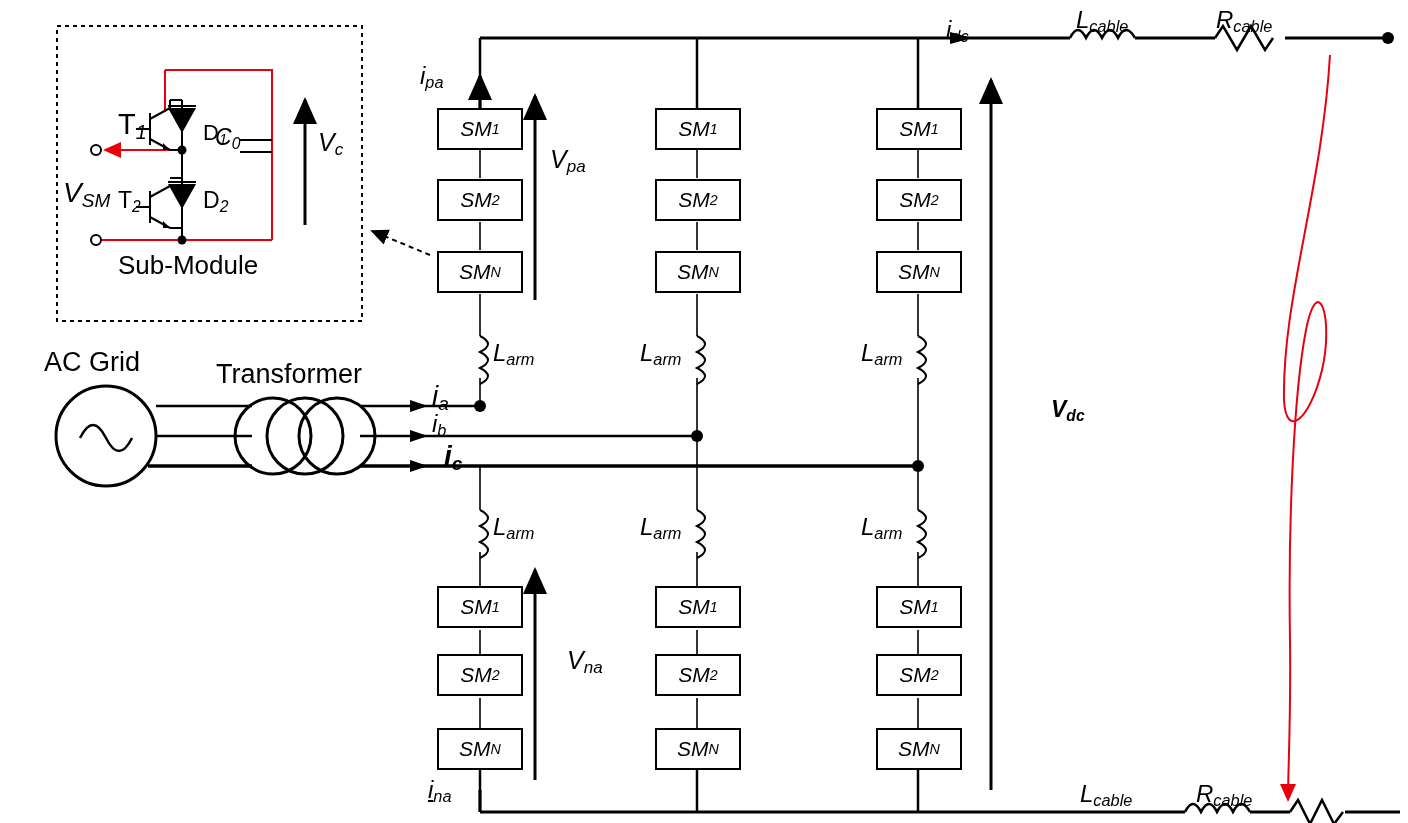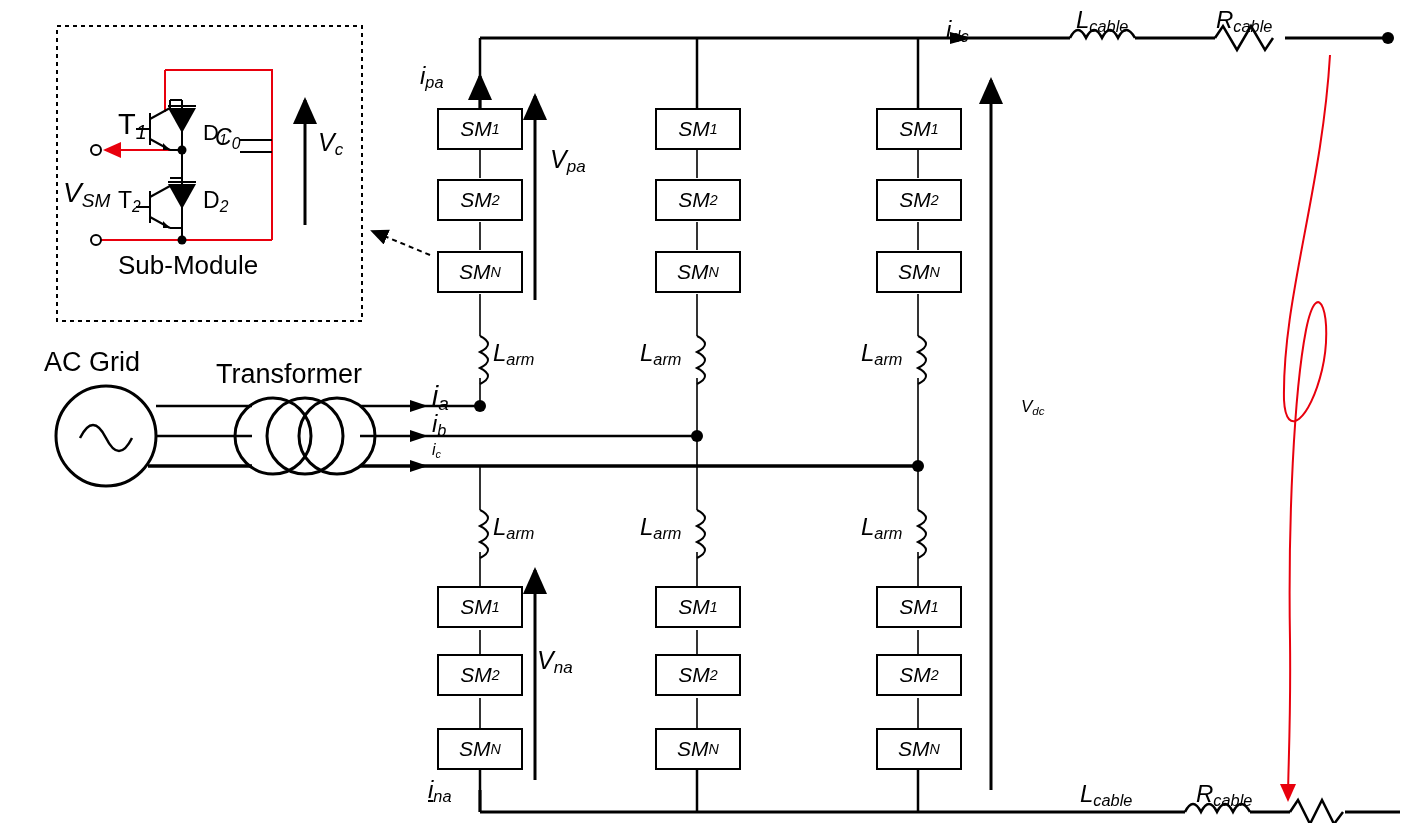--- a/index.html
+++ b/index.html
@@ -359,40 +359,40 @@
 
   <div class="lbl" style="left:44px; top:349px; font-size:27px;">AC Grid</div>
   <div class="lbl" style="left:216px; top:361px; font-size:27px;">Transformer</div>
 
   <div class="lbl it" style="left:432px; top:382px; font-size:28px;">
     <span>i</span><span class="sub">a</span>
   </div>
   <div class="lbl it" style="left:432px; top:412px; font-size:24px;">
     <span>i</span><span class="sub">b</span>
   </div>
-  <div class="lbl it" style="left:432px; top:442px; font-size:16px;">
+  <div class="lbl it" style="left:444px; top:442px; font-size:28px;font-weight:bold;">
     <span>i</span><span class="sub">c</span>
   </div>
 
   <div class="lbl it" style="left:946px; top:18px; font-size:24px;">
     <span>i</span><span class="sub">dc</span>
   </div>
-  <div class="lbl it" style="left:1021px; top:398px; font-size:17px;">
+  <div class="lbl it" style="left:1051px; top:398px; font-size:23px;font-weight:bold;">
     <span>V</span><span class="sub">dc</span>
   </div>
   <div class="lbl it" style="left:420px; top:64px; font-size:24px;">
     <span>i</span><span class="sub">pa</span>
   </div>
   <div class="lbl it" style="left:428px; top:778px; font-size:24px;text-decoration:underline;">
     <span>i</span><span class="sub">na</span>
   </div>
   <div class="lbl it" style="left:550px; top:147px; font-size:25px;">
     <span>V</span><span class="sub">pa</span>
   </div>
-  <div class="lbl it" style="left:537px; top:648px; font-size:25px;">
+  <div class="lbl it" style="left:567px; top:648px; font-size:25px;">
     <span>V</span><span class="sub">na</span>
   </div>
 
   <div class="lbl it" style="left:1076px; top:8px; font-size:24px;">
     <span>L</span><span class="sub">cable</span>
   </div>
   <div class="lbl it" style="left:1216px; top:8px; font-size:24px;">
     <span>R</span><span class="sub">cable</span>
   </div>
   <div class="lbl it" style="left:1080px; top:782px; font-size:24px;">

